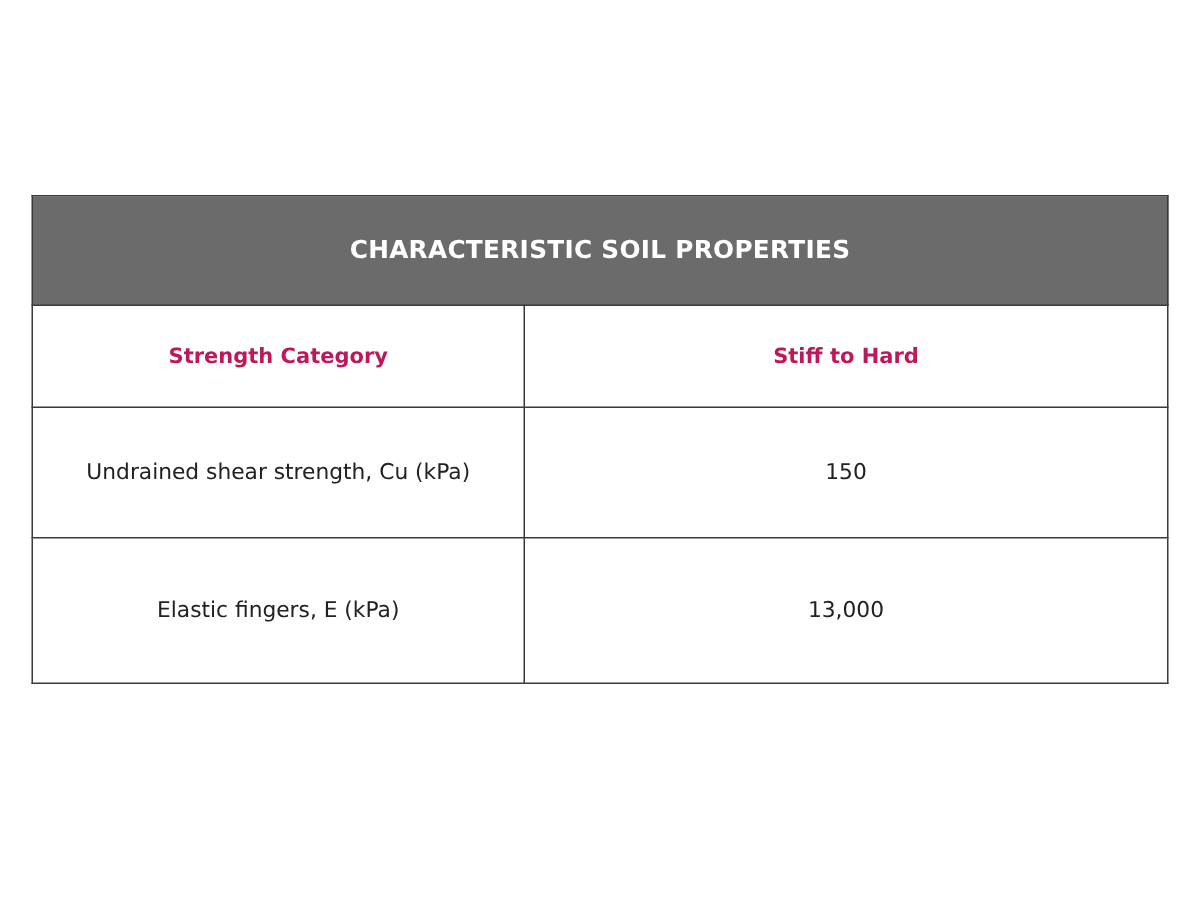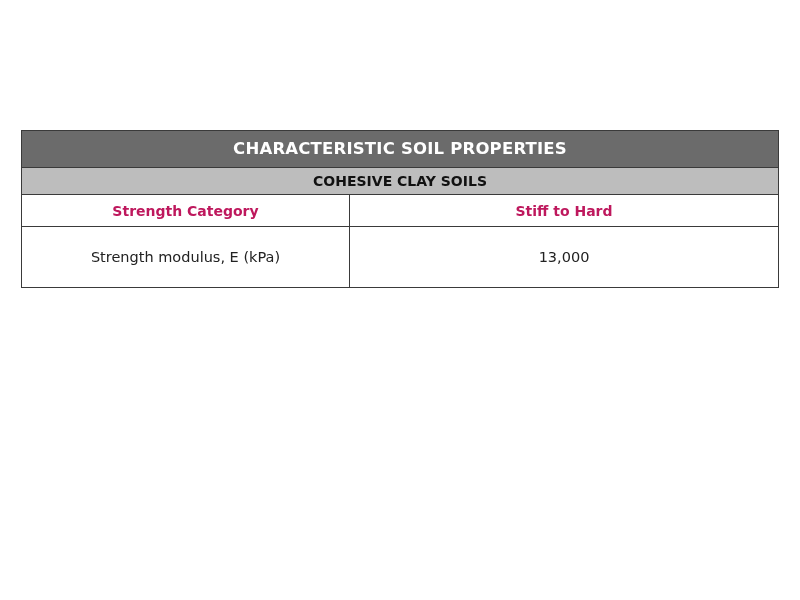--- a/index.html
+++ b/index.html
@@ -20,21 +20,21 @@
     }
     table {
       border-collapse: collapse;
       width: 757px;
       table-layout: fixed;
     }
     td, th {
       border: 1px solid #3a3a3a;
       text-align: center;
       vertical-align: middle;
-      padding: 0 10px;
+      padding: 18px 10px;
       font-size: 14.5px;
       line-height: 18px;
     }
     .title-row th {
       background: #6b6b6b;
       color: #ffffff;
       font-weight: bold;
       font-size: 16.5px;
       letter-spacing: 0.2px;
       height: 36px;
@@ -66,28 +66,29 @@
 <div class="table-wrap">
   <table>
     <colgroup>
       <col class="c1">
       <col class="c2">
     </colgroup>
     <thead>
       <tr class="title-row">
         <th colspan="2">CHARACTERISTIC SOIL PROPERTIES</th>
       </tr>
-      <tr class="subtitle-row">
-        <th colspan="2">COHESIVE CLAY SOILS</th>
-      </tr>
       <tr class="header-row">
         <th>Strength Category</th>
         <th>Stiff to Hard</th>
       </tr>
     </thead>
     <tbody>
+      <tr class="r1">
+        <td>Undrained shear strength, Cu (kPa)</td>
+        <td>150</td>
+      </tr>
       <tr class="r2">
-        <td>Strength modulus, E (kPa)</td>
+        <td>Elastic fingers, E (kPa)</td>
         <td>13,000</td>
       </tr>
     </tbody>
   </table>
 </div>
 
 </body></html>

